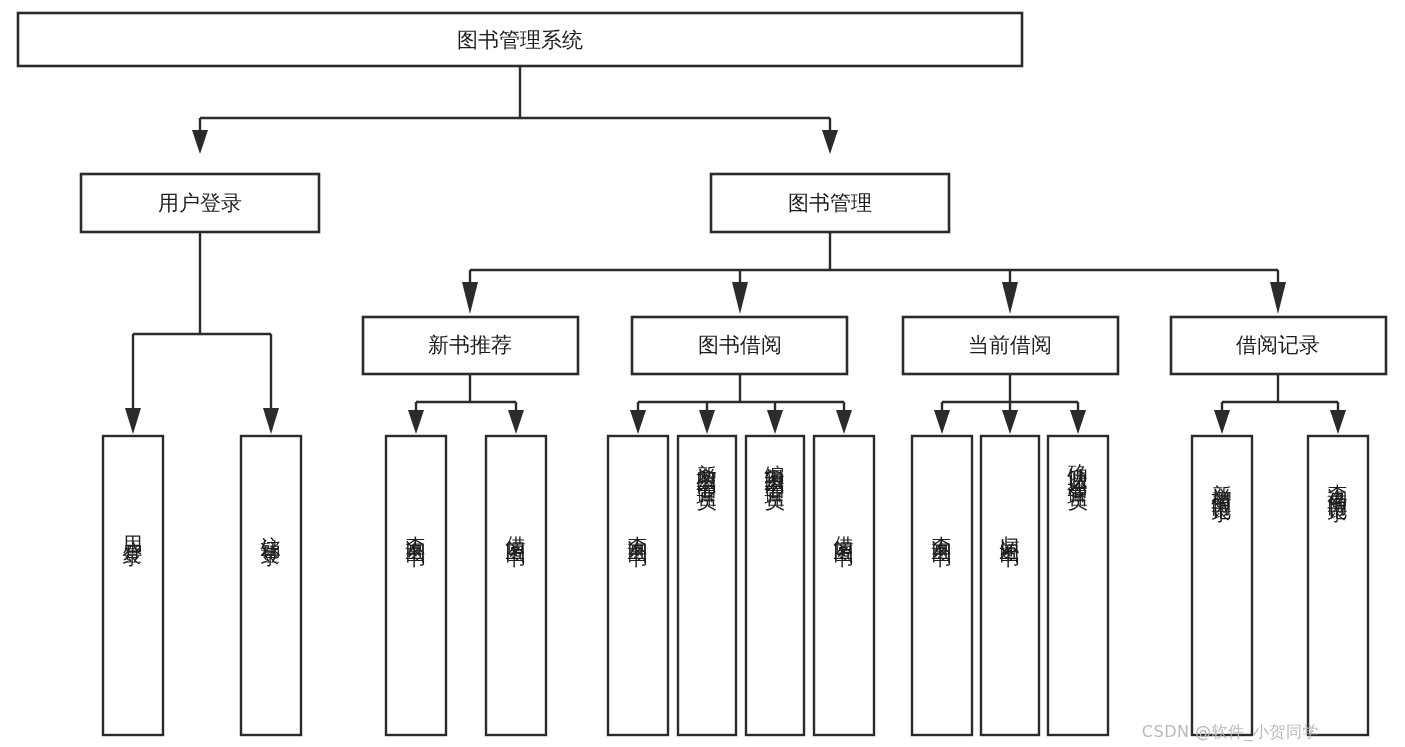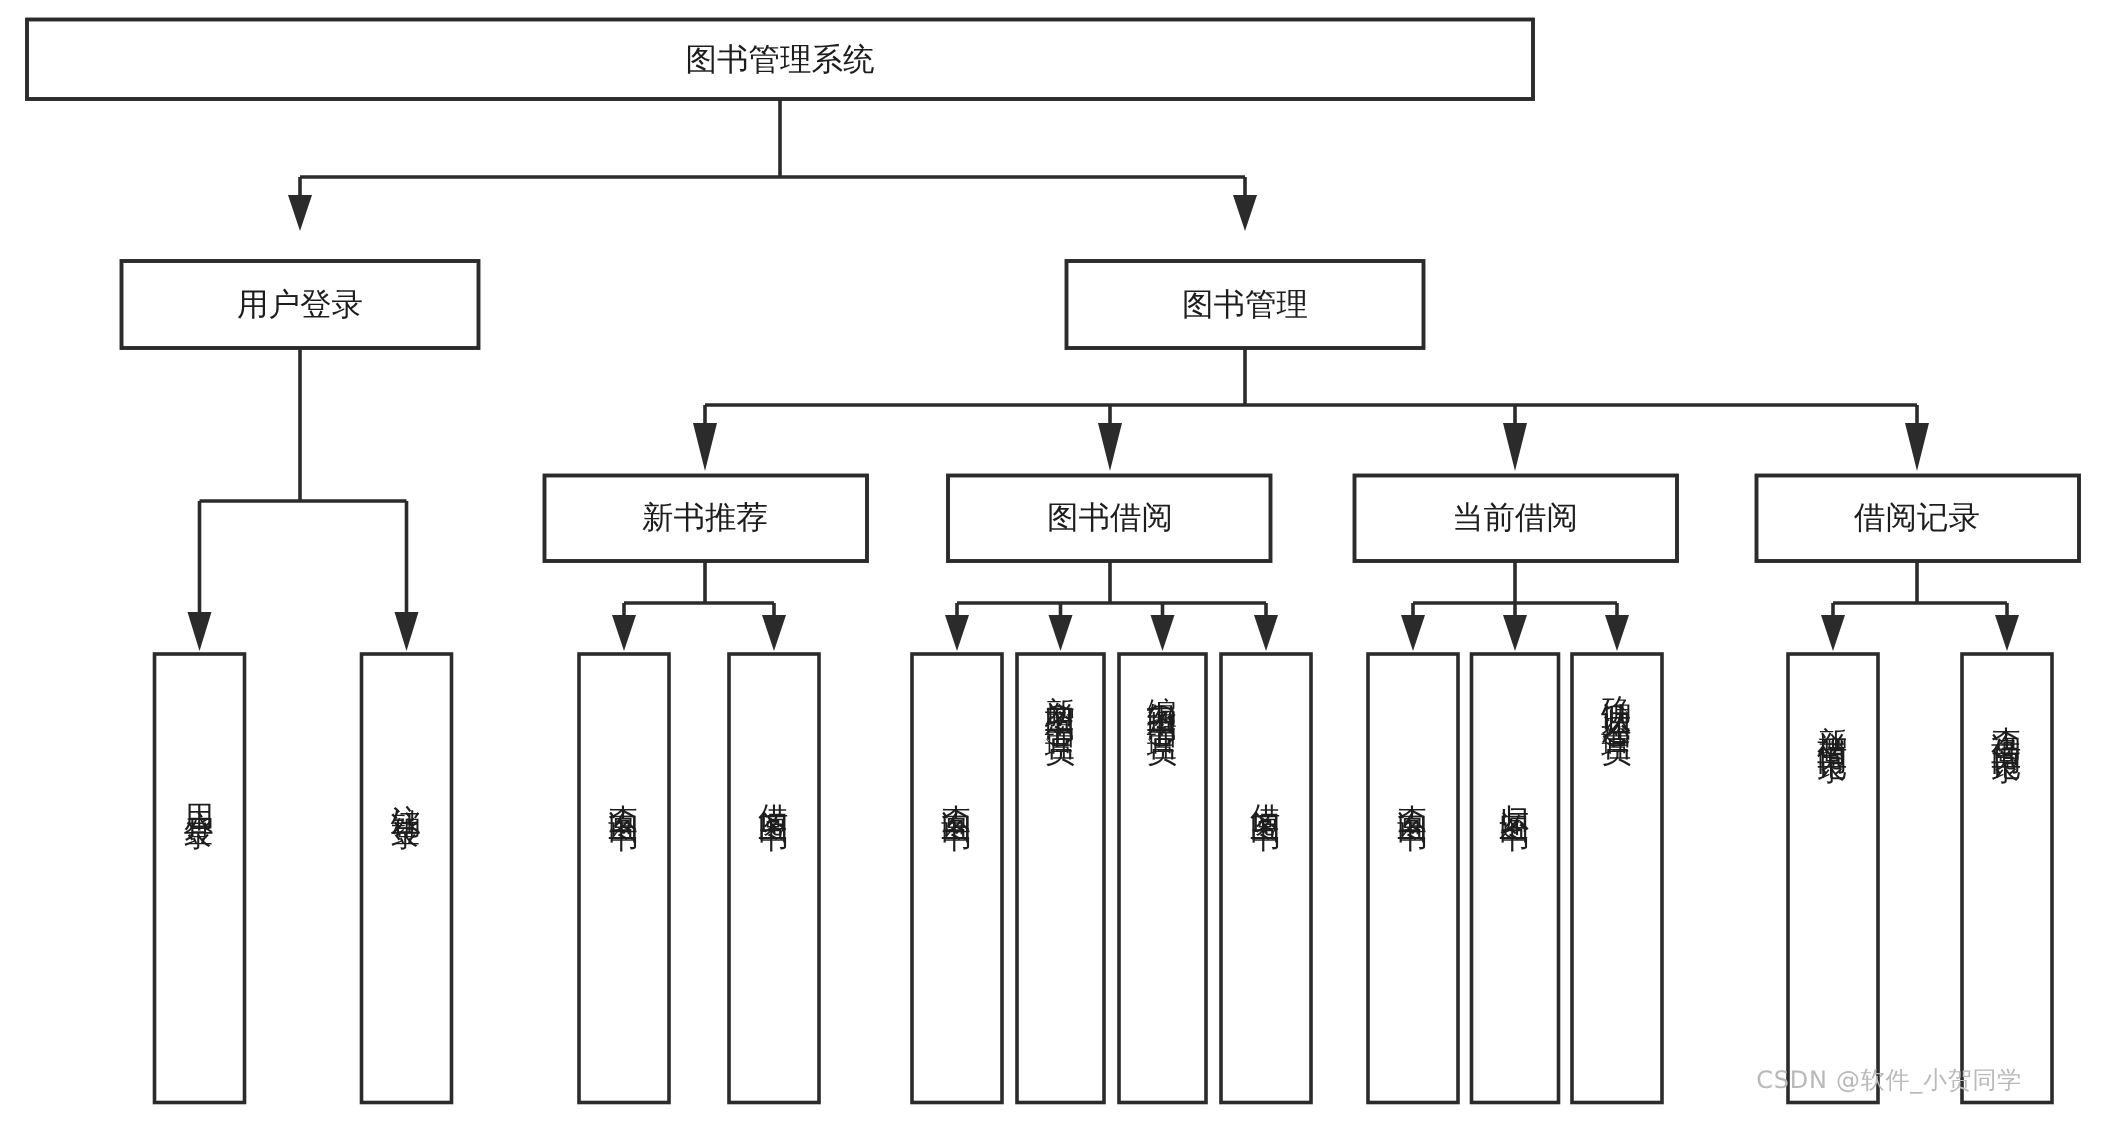--- a/index.html
+++ b/index.html
@@ -13,21 +13,20 @@
     width: 1405px;
     height: 747px;
     overflow: hidden;
     position: relative;
   }
   #diagram-root {
     position: relative;
     width: 1327px;
     height: 747px;
     background: #ffffff;
-    padding-left: 29px;
   }
   svg#tree-svg {
     position: absolute;
     left: 0;
     top: 0;
     width: 1405px;
     height: 747px;
     display: block;
   }
   .node-rect {
@@ -66,21 +65,21 @@
     letter-spacing: 4px;
     color: #1d1d1d;
     white-space: nowrap;
     text-align: center;
     pointer-events: none;
     transform: translateX(-50%);
   }
   .watermark {
     position: absolute;
     right: 8px;
-    bottom: 16px;
+    bottom: 4px;
     font-family: "DejaVu Sans", "Liberation Sans", sans-serif;
     font-size: 16px;
     color: #b9b9b9;
     white-space: nowrap;
     letter-spacing: 0.5px;
   }
 </style>
 </head>
 <body>
 

